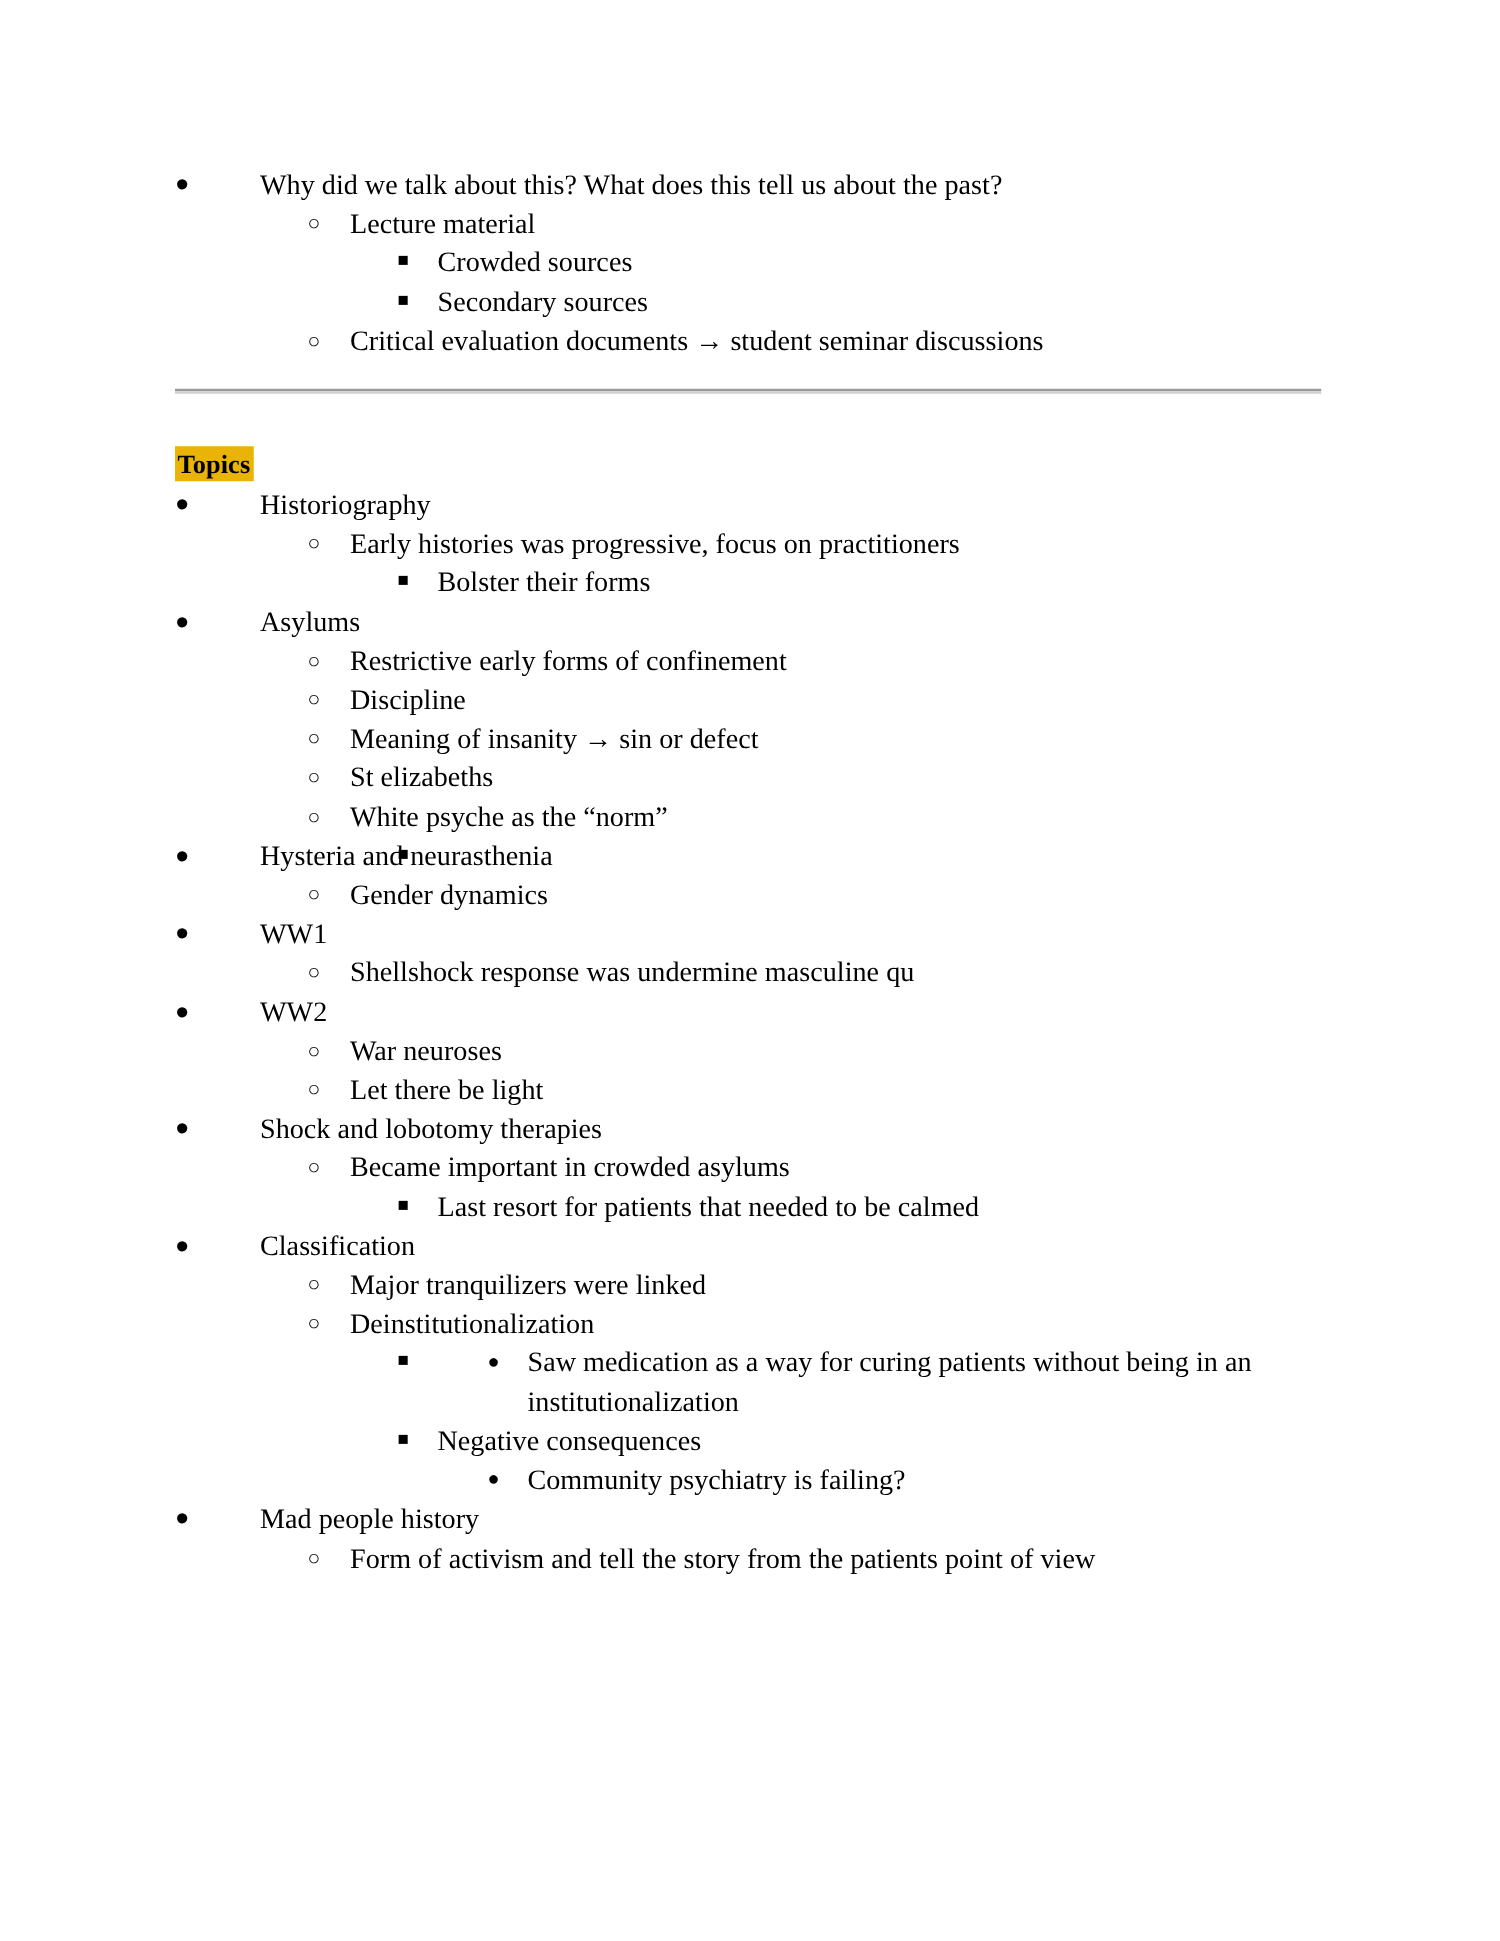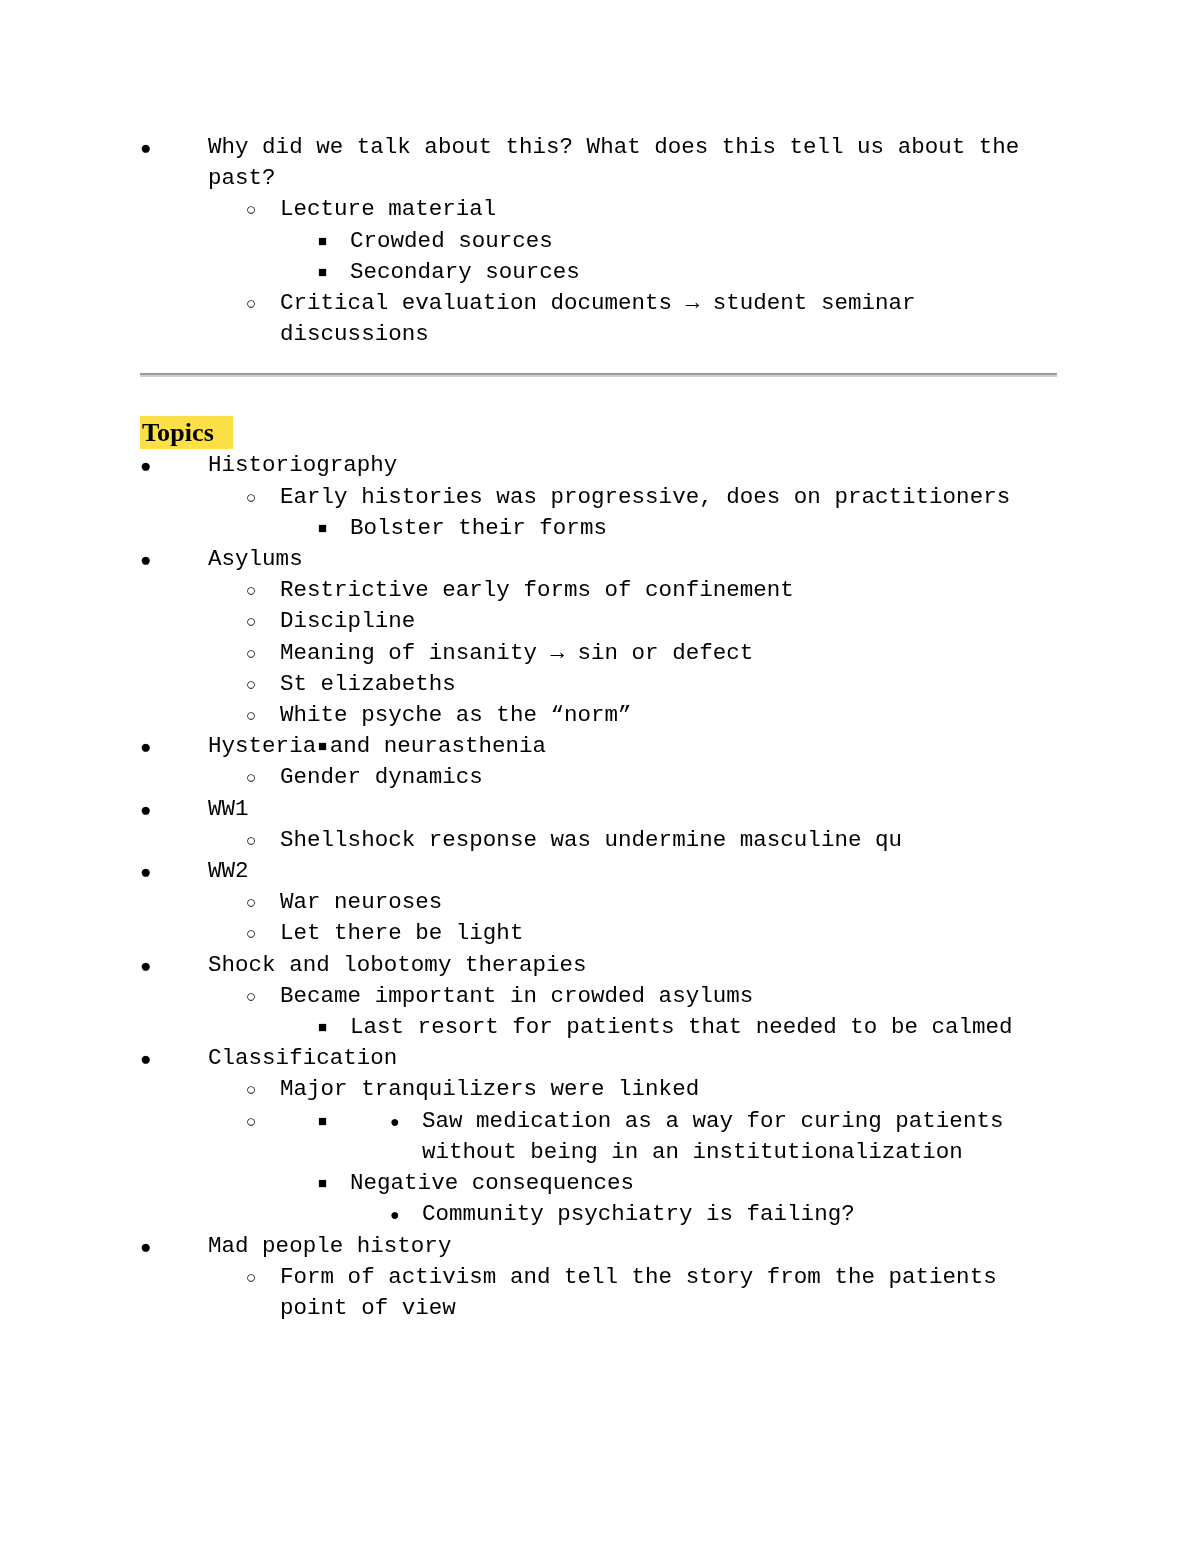--- a/index.html
+++ b/index.html
@@ -48,21 +48,20 @@
     left: 0;
     top: 0;
     width: 30px;
     text-align: left;
     font-family: "Liberation Serif", "DejaVu Serif", serif;
     line-height: 31.2px;
     color: #000;
   }
   .txt {
     display: block;
-    font-family: Liberation Mono, monospace;
   }
 
   
   .lvl1 > .row { padding-left: 68px; }
   .lvl1 > .row > .bullet {
     font-size: 19px;
   }
   .lvl1 > .row > .txt { }
 
   
@@ -99,25 +98,25 @@
     box-sizing: border-box;
   }
 
   
   .heading-block {
     margin-top: 41px;
     margin-bottom: 2px;
   }
   .heading {
     display: inline;
-    font-size: 26px;
+    font-size: 21px;
     font-weight: bold;
     line-height: 30px;
-    background-color: #fde047;
-    padding: 2px 19px 2px 2px;
+    background-color: #eab308;
+    padding: 2px 3px 2px 2px;
     letter-spacing: 0.1px;
   }
 </style>
 </head>
 <body>
 
 <div class="page">
 
   <ul class="outline" id="intro-list">
       <li class="item lvl1">
@@ -165,21 +164,21 @@
   <ul class="outline" id="topics-list">
       <li class="item lvl1">
         <div class="row">
           <span class="bullet">●</span>
           <span class="txt">Historiography</span>
         </div>
         <ul>
           <li class="item lvl2">
             <div class="row">
               <span class="bullet">○</span>
-              <span class="txt">Early histories was progressive, does on practitioners</span>
+              <span class="txt">Early histories was progressive, focus on practitioners</span>
             </div>
             <ul>
               <li class="item lvl3">
                 <div class="row">
                   <span class="bullet">■</span>
                   <span class="txt">Bolster their forms</span>
                 </div>
               </li>
             </ul>
           </li>
@@ -308,20 +307,21 @@
         <ul>
           <li class="item lvl2">
             <div class="row">
               <span class="bullet">○</span>
               <span class="txt">Major tranquilizers were linked</span>
             </div>
           </li>
           <li class="item lvl2">
             <div class="row">
               <span class="bullet">○</span>
+              <span class="txt">Deinstitutionalization</span>
             </div>
             <ul>
               <li class="item lvl3">
                 <div class="row">
                   <span class="bullet">■</span>
                 </div>
                 <ul>
                   <li class="item lvl4">
                     <div class="row">
                       <span class="bullet">●</span>

